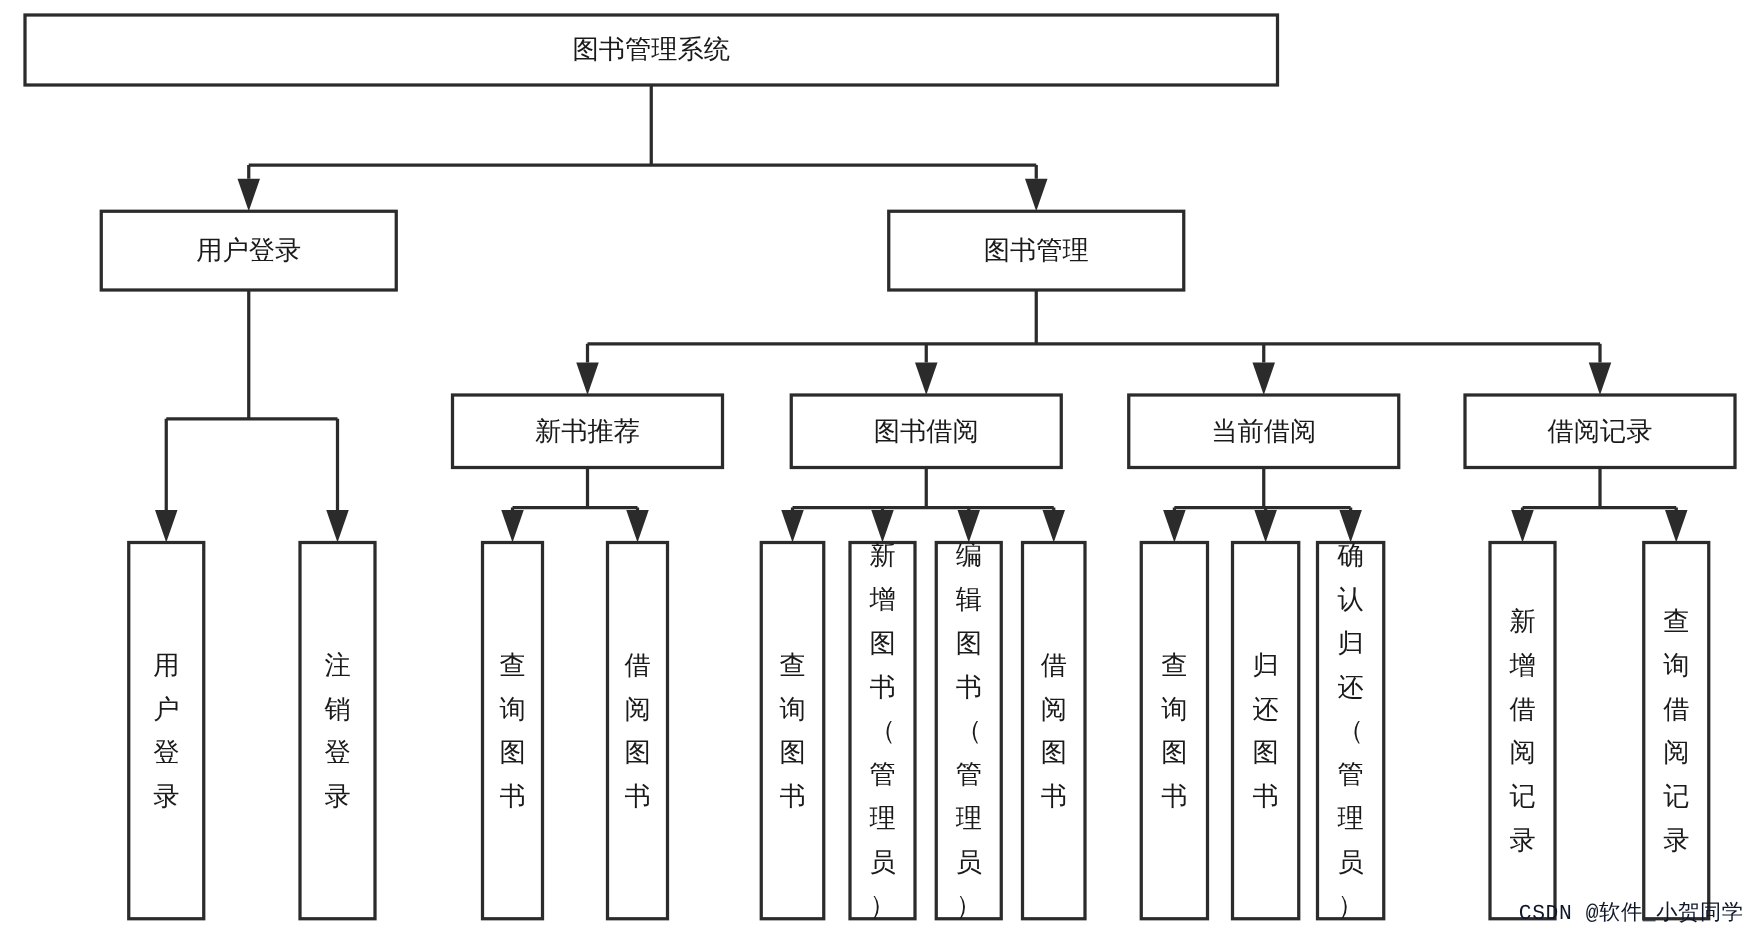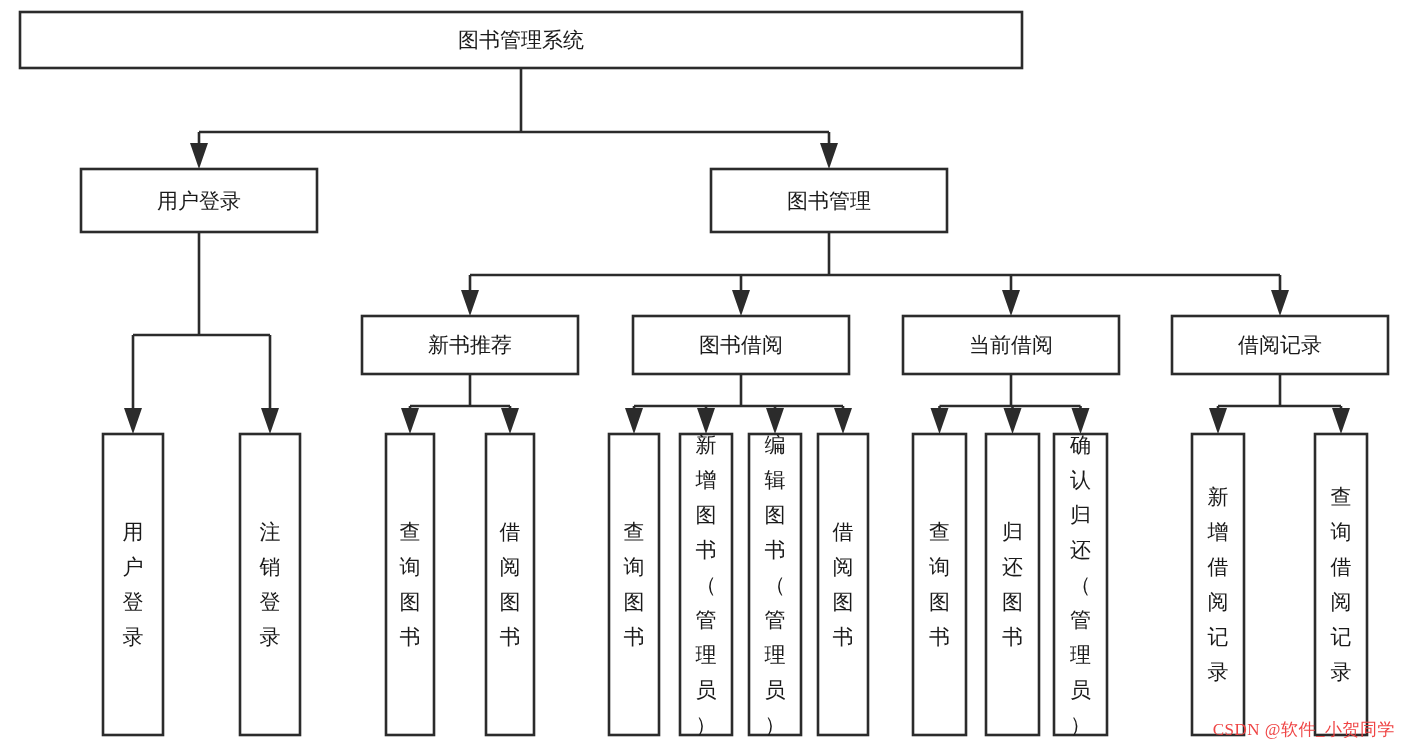--- a/index.html
+++ b/index.html
@@ -48,23 +48,23 @@
     dominant-baseline: middle;
   }
   .node-label.vertical {
     font-size: 21px;
     text-anchor: middle;
   }
   .watermark {
     position: absolute;
     right: 10px;
     bottom: 6px;
-    font-family: Liberation Serif, serif;
+    font-family: Liberation Mono, monospace;
     font-size: 17px;
-    color: #ef4444;
+    color: #0f172a;
     letter-spacing: 0.5px;
     white-space: nowrap;
     pointer-events: none;
   }
 </style>
 </head>
 <body>
 
 <div id="diagram-root">
 

